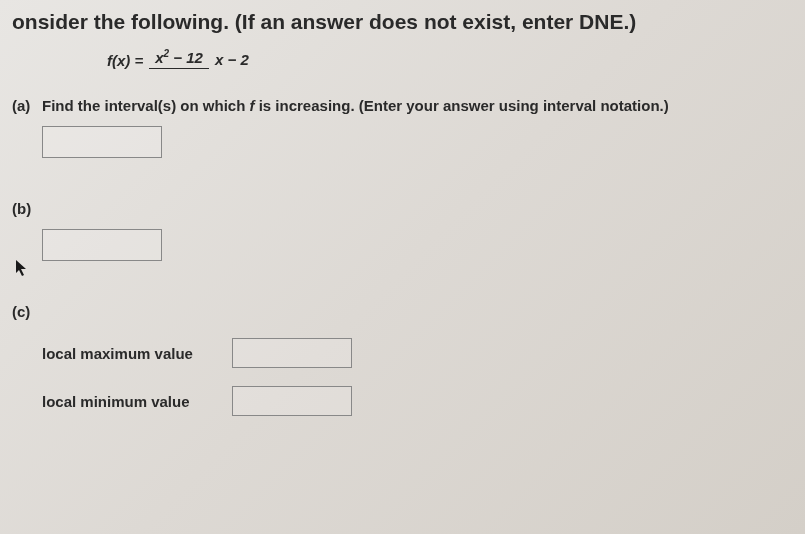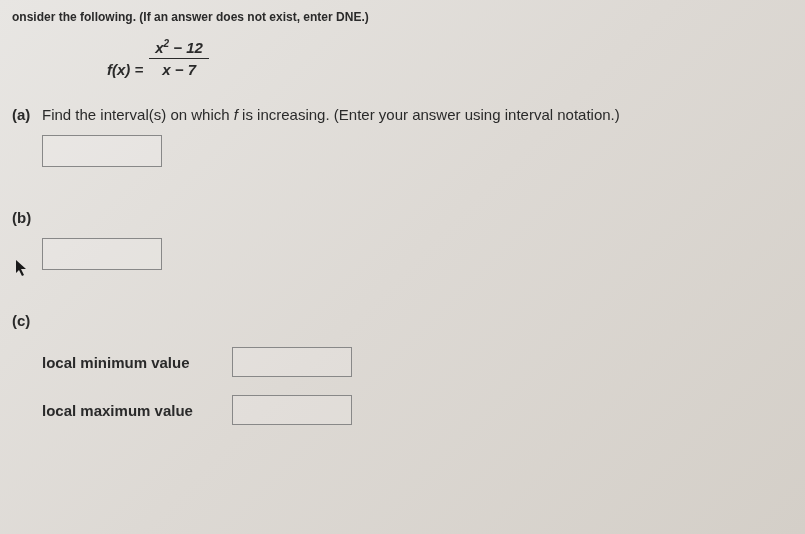--- a/index.html
+++ b/index.html
@@ -7,39 +7,39 @@
       width: 805px;
       height: 534px;
       background: linear-gradient(135deg, #e8e6e3 0%, #ddd9d4 50%, #d4cfc8 100%);
       font-family: Arial, Helvetica, sans-serif;
       color: #2a2a2a;
       padding: 10px 12px;
       position: relative;
       overflow: hidden;
     }
     .intro {
-      font-size: 12px;
+      font-size: 21px;
       font-weight: bold;
       margin-bottom: 14px;
     }
     .formula {
       margin-left: 95px;
       margin-bottom: 28px;
       font-size: 15px;
       display: flex;
       align-items: flex-end;
     }
     .formula .lhs {
       font-style: italic;
       font-weight: bold;
       margin-right: 6px;
     }
     .fraction {
       display: inline-flex;
-      flex-direction: column;
+      flex-direction: row;
       align-items: center;
       vertical-align: middle;
     }
     .fraction .num {
       padding: 0 6px 2px 6px;
       border-bottom: 1.5px solid #2a2a2a;
       font-style: italic;
       font-weight: bold;
     }
     .fraction .num .sup {
@@ -59,21 +59,21 @@
       align-items: flex-start;
     }
     .part-label {
       font-size: 15px;
       font-weight: bold;
       width: 30px;
       flex-shrink: 0;
     }
     .part-text {
       font-size: 15px;
-      font-weight: normal;
+      font-weight: bold;
     }
     .part-text .fvar {
       font-style: italic;
     }
     .answer-box {
       width: 120px;
       height: 32px;
       border: 1px solid #888;
       background: rgba(255,255,255,0.15);
       margin-top: 12px;
@@ -111,21 +111,21 @@
   </style>
 </head>
 <body>
 
 <div class="intro">onsider the following. (If an answer does not exist, enter DNE.)</div>
 
 <div class="formula">
   <span class="lhs">f(x) =</span>
   <span class="fraction">
     <span class="num"><span>x</span><span class="sup">2</span><span> − 12</span></span>
-    <span class="den">x − 7</span>
+    <span class="den">x − 2</span>
   </span>
 </div>
 
 <div class="part">
   <div class="part-row">
     <div class="part-label">(a)</div>
     <div class="part-text">
       <span>Find the interval(s) on which </span><span class="fvar">f</span><span> is increasing. (Enter your answer using interval notation.)</span>
     </div>
   </div>
@@ -137,25 +137,25 @@
     <div class="part-label">(b)</div>
   </div>
   <input class="answer-box" style="">
 </div>
 
 <div class="part part-c">
   <div class="part-row">
     <div class="part-label">(c)</div>
   </div>
   <div class="sub-row">
-    <div class="sub-label">local minimum value</div>
+    <div class="sub-label">local maximum value</div>
     <input class="answer-box-inline" style="">
   </div>
   <div class="sub-row">
-    <div class="sub-label">local maximum value</div>
+    <div class="sub-label">local minimum value</div>
     <input class="answer-box-inline" style="">
   </div>
 </div>
 
 <div class="cursor">
   <svg width="14" height="18" viewBox="0 0 14 18">
     <path d="M1 1 L1 14 L4 11 L7 17 L9 16 L6 10 L11 10 Z" fill="#1a1a1a"></path>
   </svg>
 </div>
 

